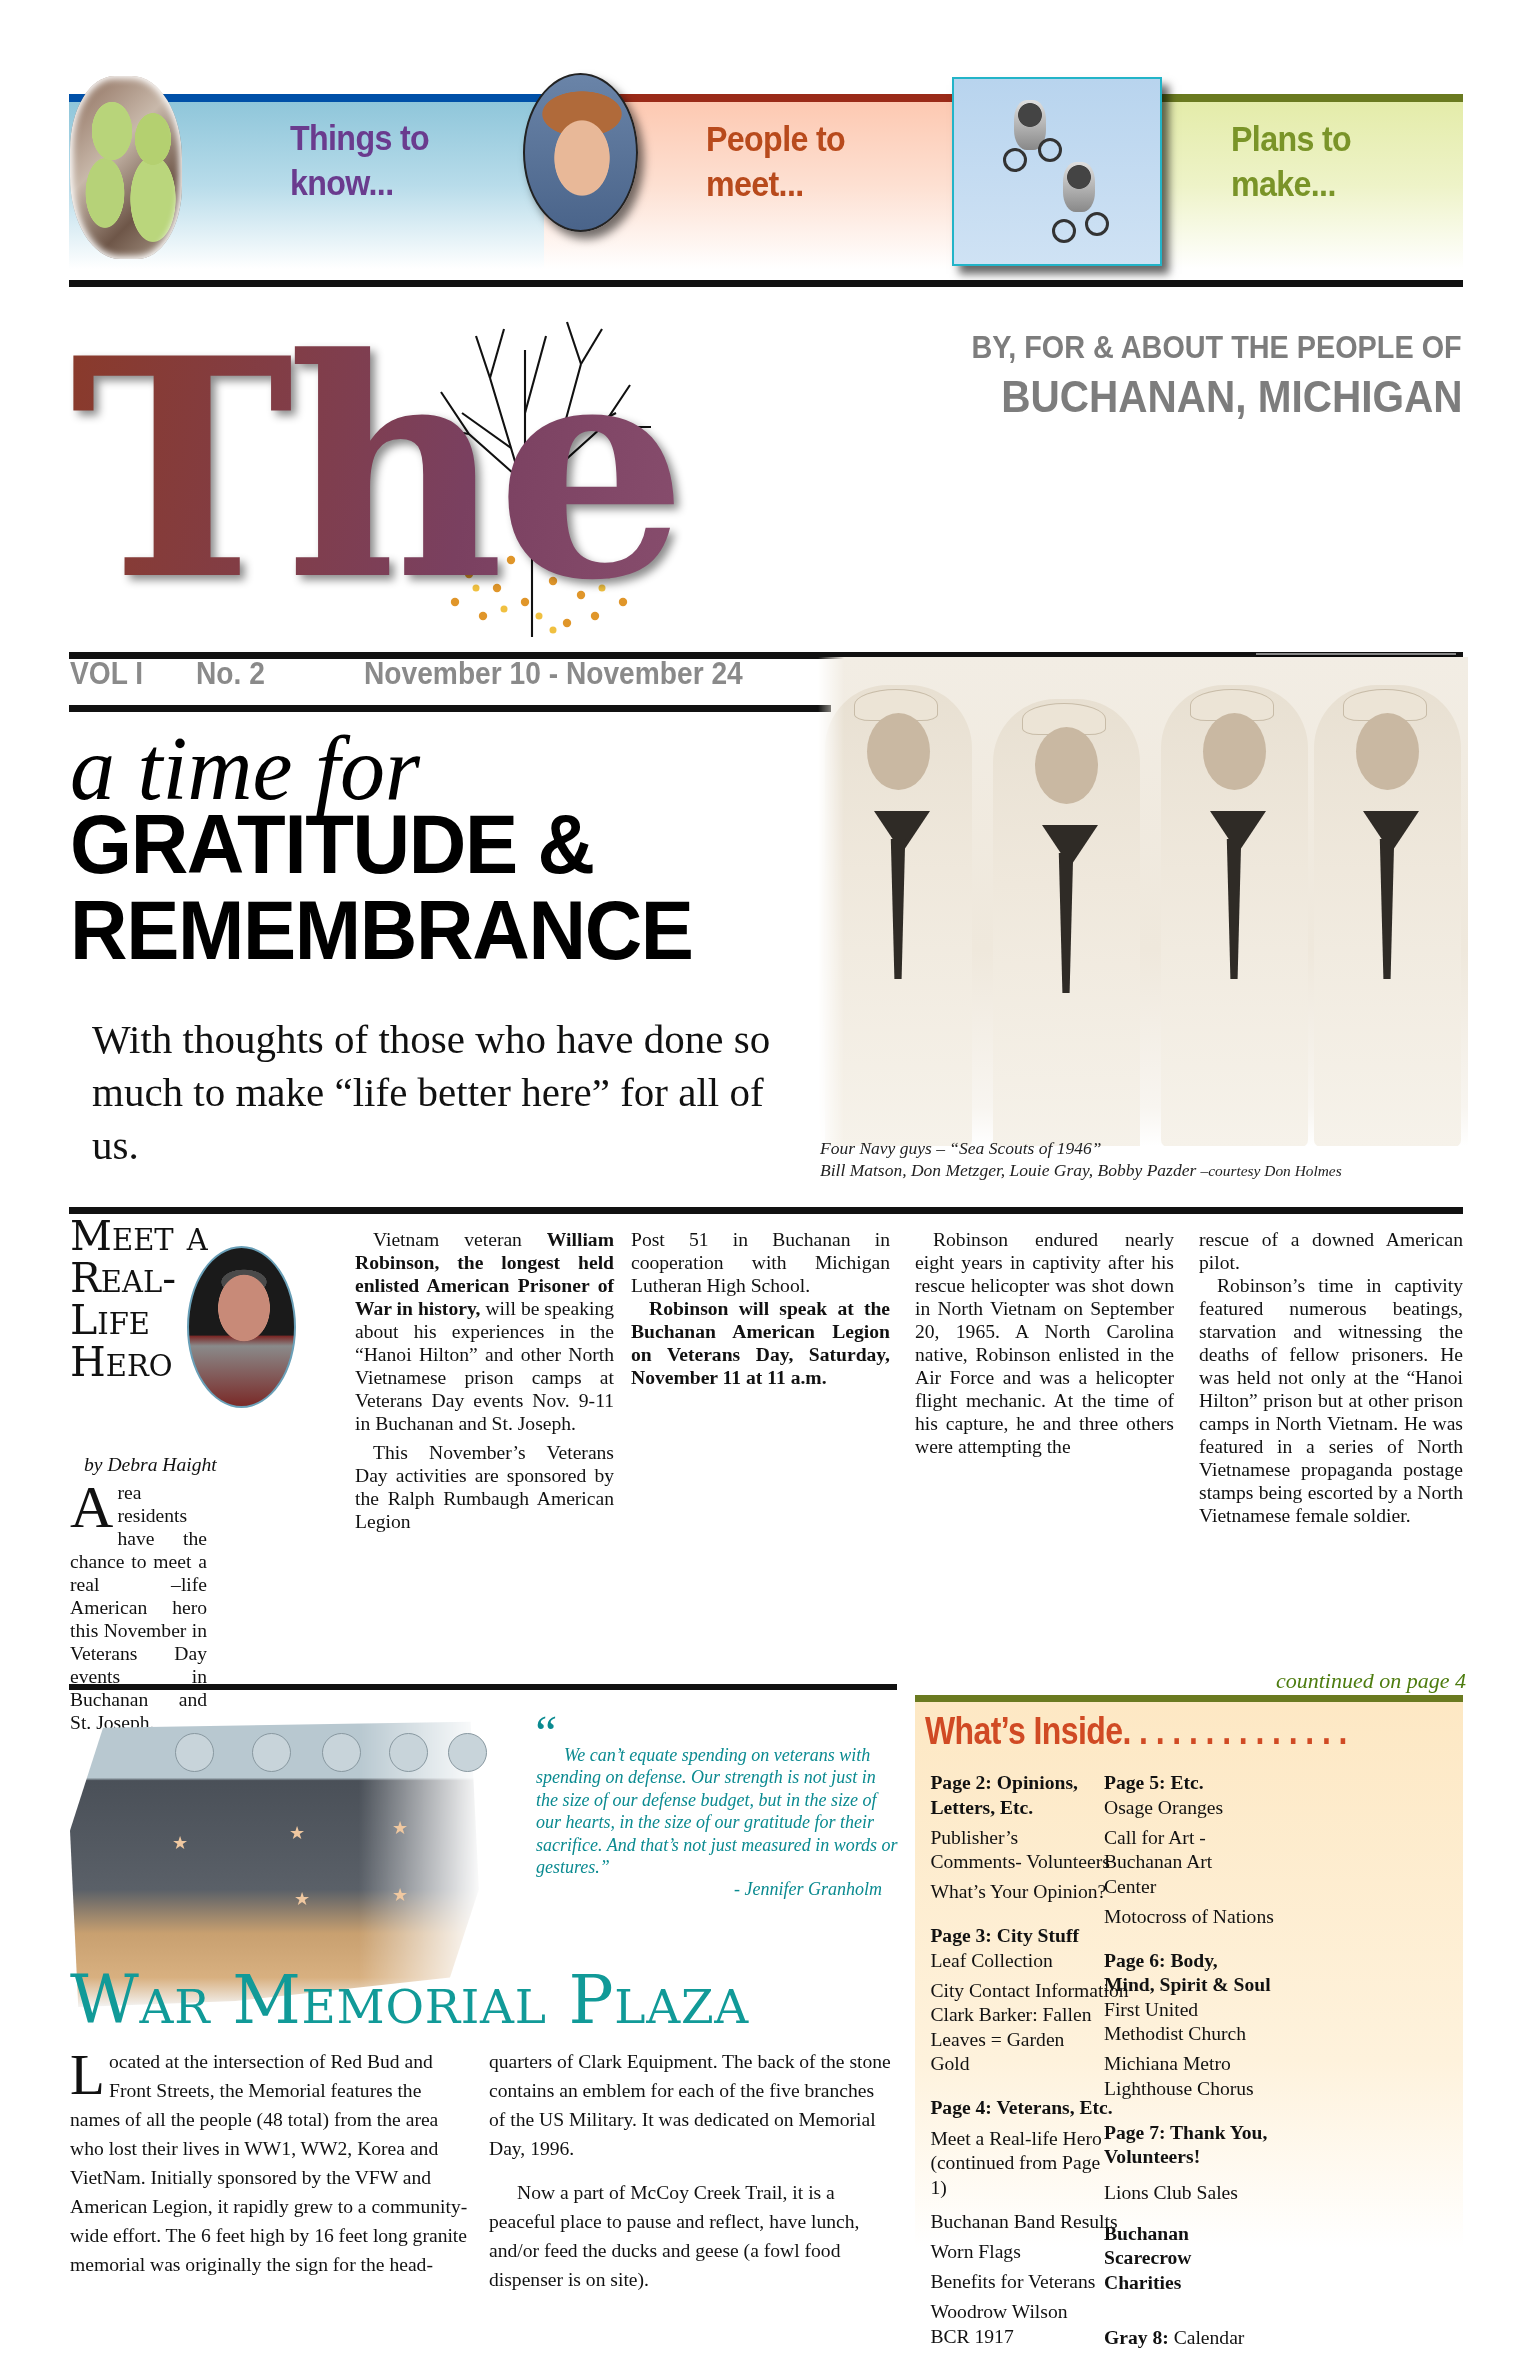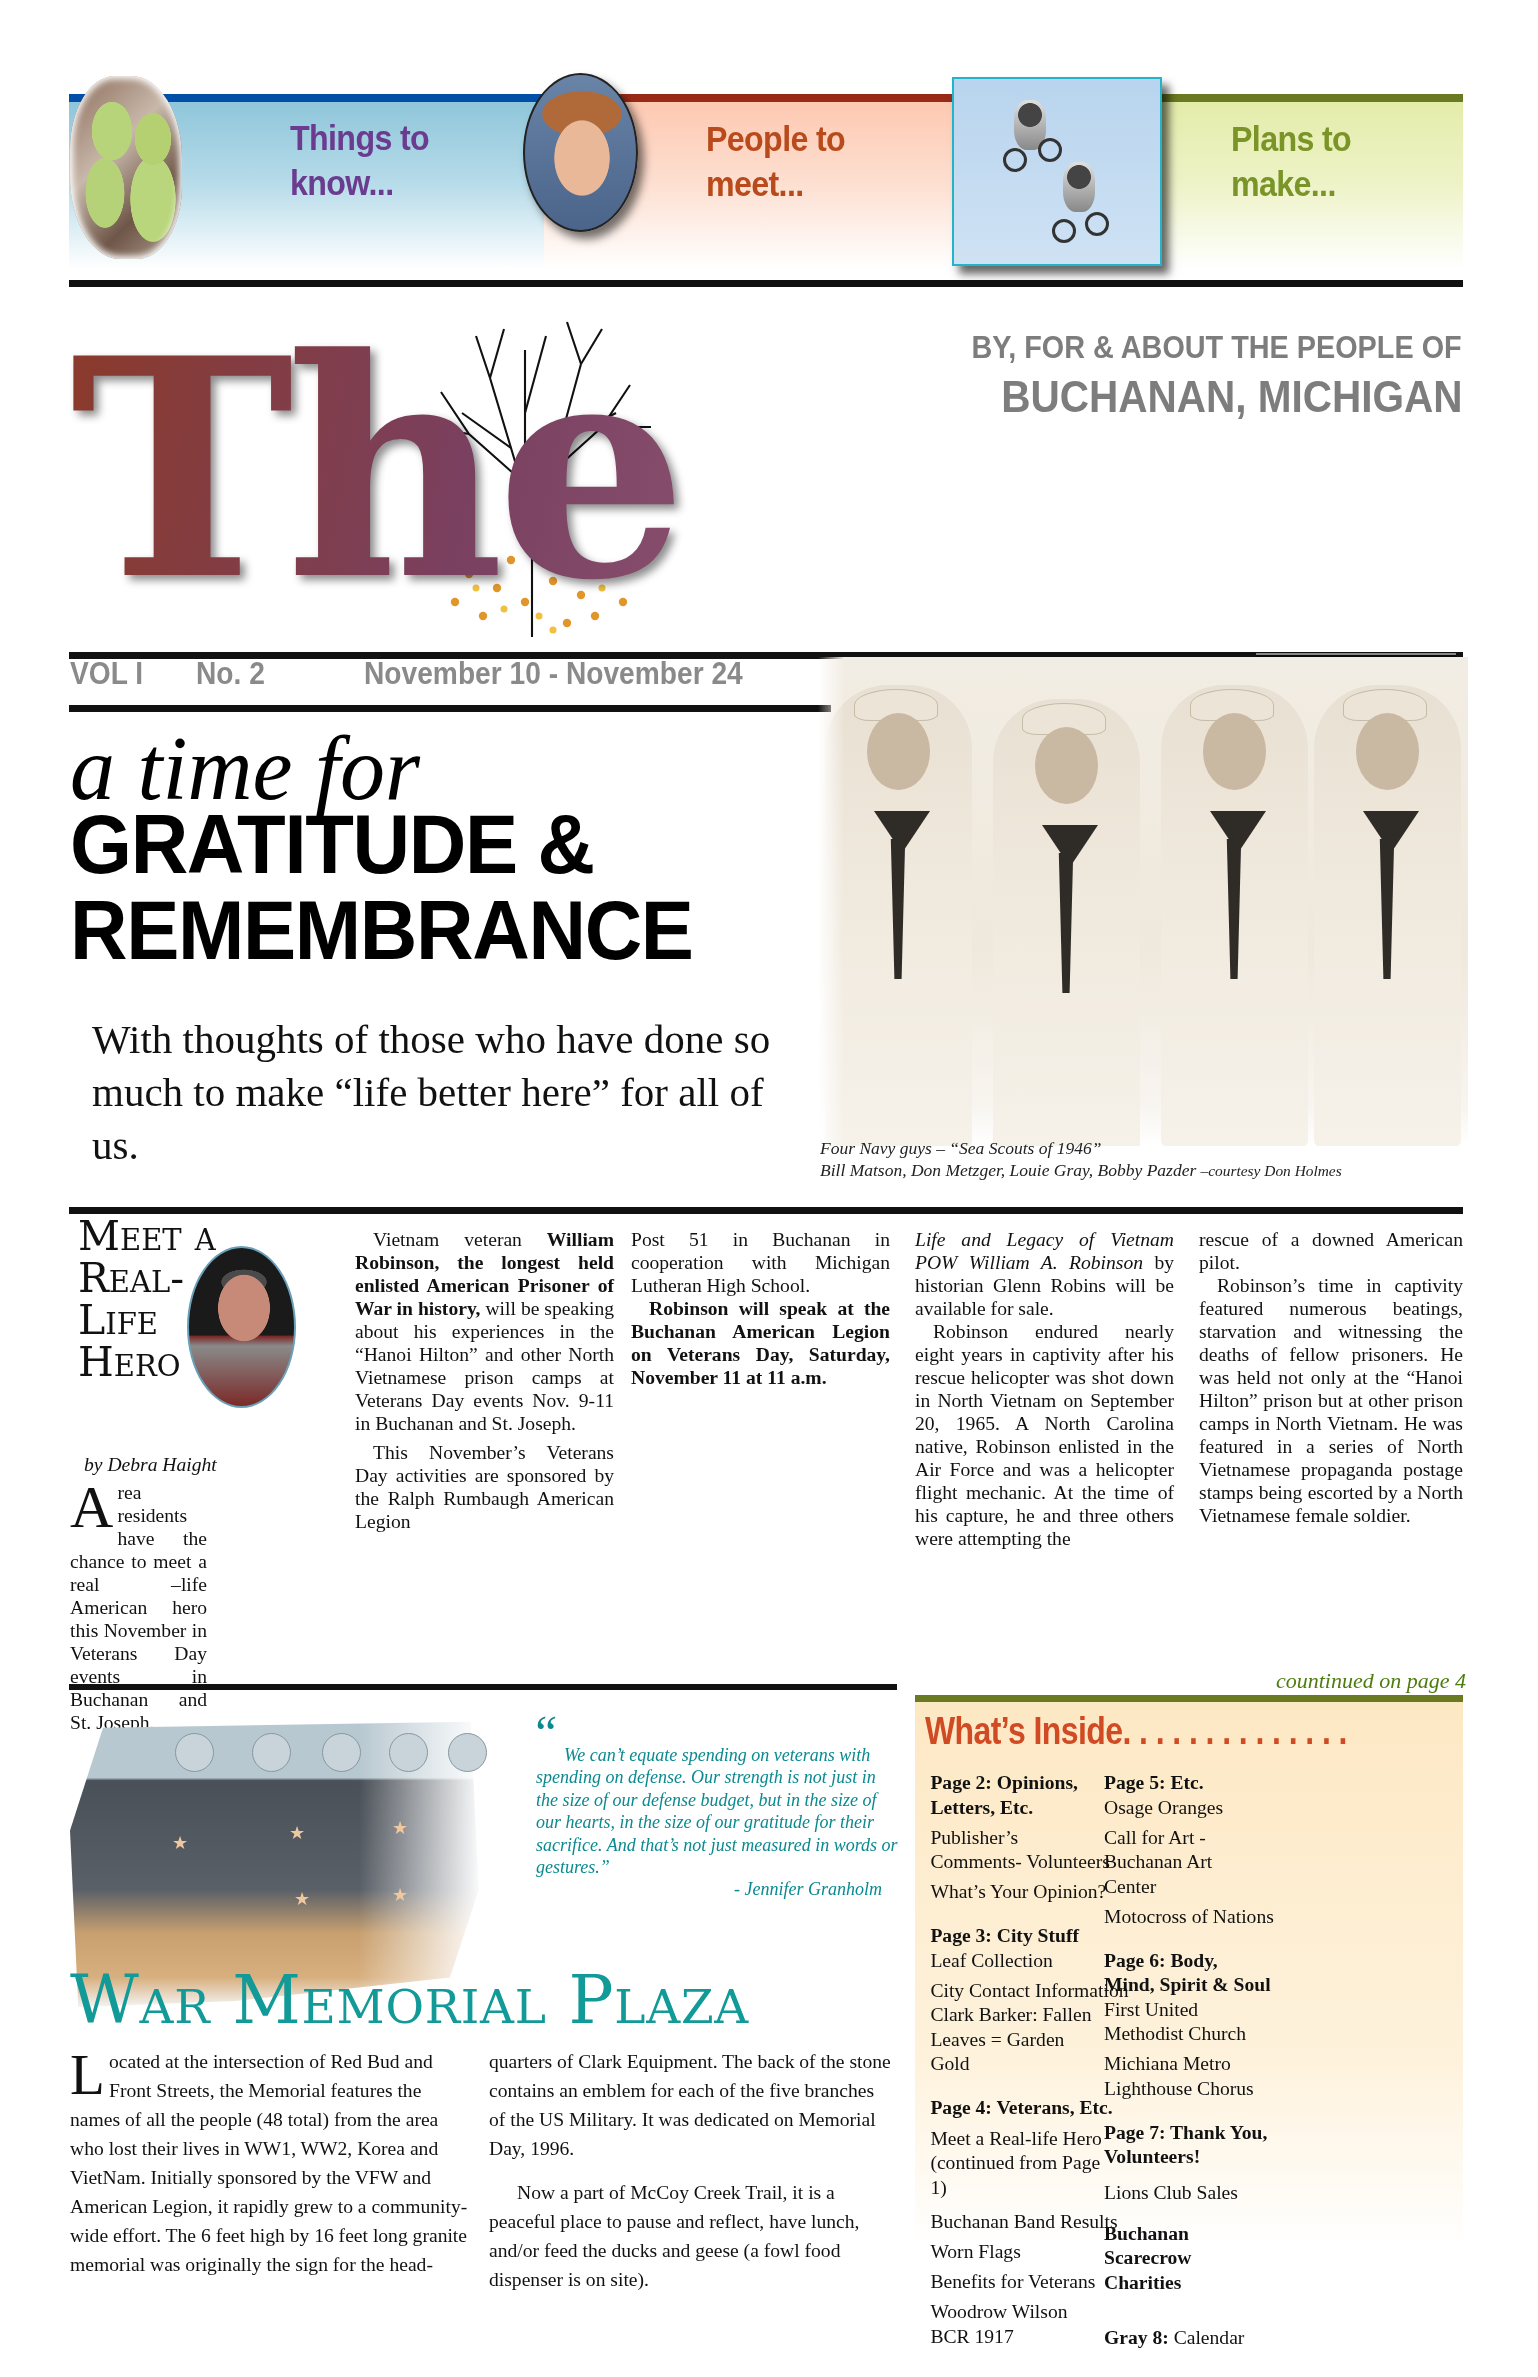--- a/index.html
+++ b/index.html
@@ -102,21 +102,21 @@
   .sailor .tie2 { position: absolute; left: 64px; top: 154px; width: 18px; height: 140px; background: #2f2b26;
                   clip-path: polygon(10% 0, 90% 0, 70% 100%, 30% 100%); }
   .photo-caption { position: absolute; left: 820px; top: 1137px; font-family: "Liberation Serif", serif; font-style: italic;
                    font-size: 17.5px; line-height: 22.4px; color: #222; }
   .photo-caption .credit { font-size: 15.4px; }
 
   .rule-story { top: 1207px; }
 
   
   .smallcaps-head { position: absolute; font-family: "DejaVu Serif", serif; font-variant: small-caps; color: #111; }
-  #hero-head { left: 78px; top: 1215px; font-size: 41px; line-height: 42px; width: 182px; }
+  #hero-head { left: 70px; top: 1215px; font-size: 41px; line-height: 42px; width: 182px; }
   .portrait { position: absolute; left: 187px; top: 1246px; width: 109px; height: 162px; border-radius: 50%;
               border: 2.1px solid #6aa0b8;
               background: radial-gradient(ellipse 32px 41px at 55px 60px, #c88a78 80%, transparent 82%),
                           radial-gradient(ellipse 28px 15.4px at 55px 34px, #4a4a4a 80%, transparent 82%),
                           linear-gradient(180deg, #1a1a1a 0%, #1a1a1a 55%, #7a2a28 56%, #8a8a8a 62%, #7a2a28 100%); }
   .byline { position: absolute; left: 84px; top: 1454px; font-style: italic; font-size: 19.6px; color: #111; }
   .col { position: absolute; font-family: "Liberation Serif", serif; font-size: 19.6px; line-height: 23px; text-align: justify; color: #111; }
   .col p { margin: 0; }
   .col p.ind { text-indent: 18px; }
   .dropcap { float: left; font-size: 60px; line-height: 46px; margin: 2.8px 4.2px 0 0; font-family: "Liberation Serif", serif; }
@@ -316,21 +316,20 @@
     <p class="ind" style="padding-left:0;">
       <span>Vietnam veteran </span><b>William Robinson, the longest held enlisted American Prisoner of War in history,</b><span> will be speaking about his experiences in the “Hanoi Hilton” and other North Vietnamese prison camps at Veterans Day events Nov. 9-11 in Buchanan and St. Joseph.</span>
     </p>
     <p class="ind" style="margin-top:5.6px;">This November’s Veterans Day activities are sponsored by the Ralph Rumbaugh American Legion</p>
   </div>
   <div class="col" id="c3">
     <p>Post 51 in Buchanan in cooperation with Michigan Lutheran High School.</p>
     <p class="ind"><b>Robinson will speak at the Buchanan American Legion on Veterans Day, Saturday, November 11 at 11 a.m.</b></p>
   </div>
   <div class="col" id="c4">
-    <p><i>Life and Legacy of Vietnam POW William A. Robinson</i><span> by historian Glenn Robins will be available for sale.</span></p>
     <p class="ind">Robinson endured nearly eight years in captivity after his rescue helicopter was shot down in North Vietnam on September 20, 1965. A North Carolina native, Robinson enlisted in the Air Force and was a helicopter flight mechanic. At the time of his capture, he and three others were attempting the</p>
   </div>
   <div class="col" id="c5">
     <p>rescue of a downed American pilot.</p>
     <p class="ind">Robinson’s time in captivity featured numerous beatings, starvation and witnessing the deaths of fellow prisoners. He was held not only at the “Hanoi Hilton” prison but at other prison camps in North Vietnam. He was featured in a series of North Vietnamese propaganda postage stamps being escorted by a North Vietnamese female soldier.</p>
   </div>
   <div class="continued">countinued on page 4</div>
 </div>
 
 <div class="rule-bottom-story"></div>

